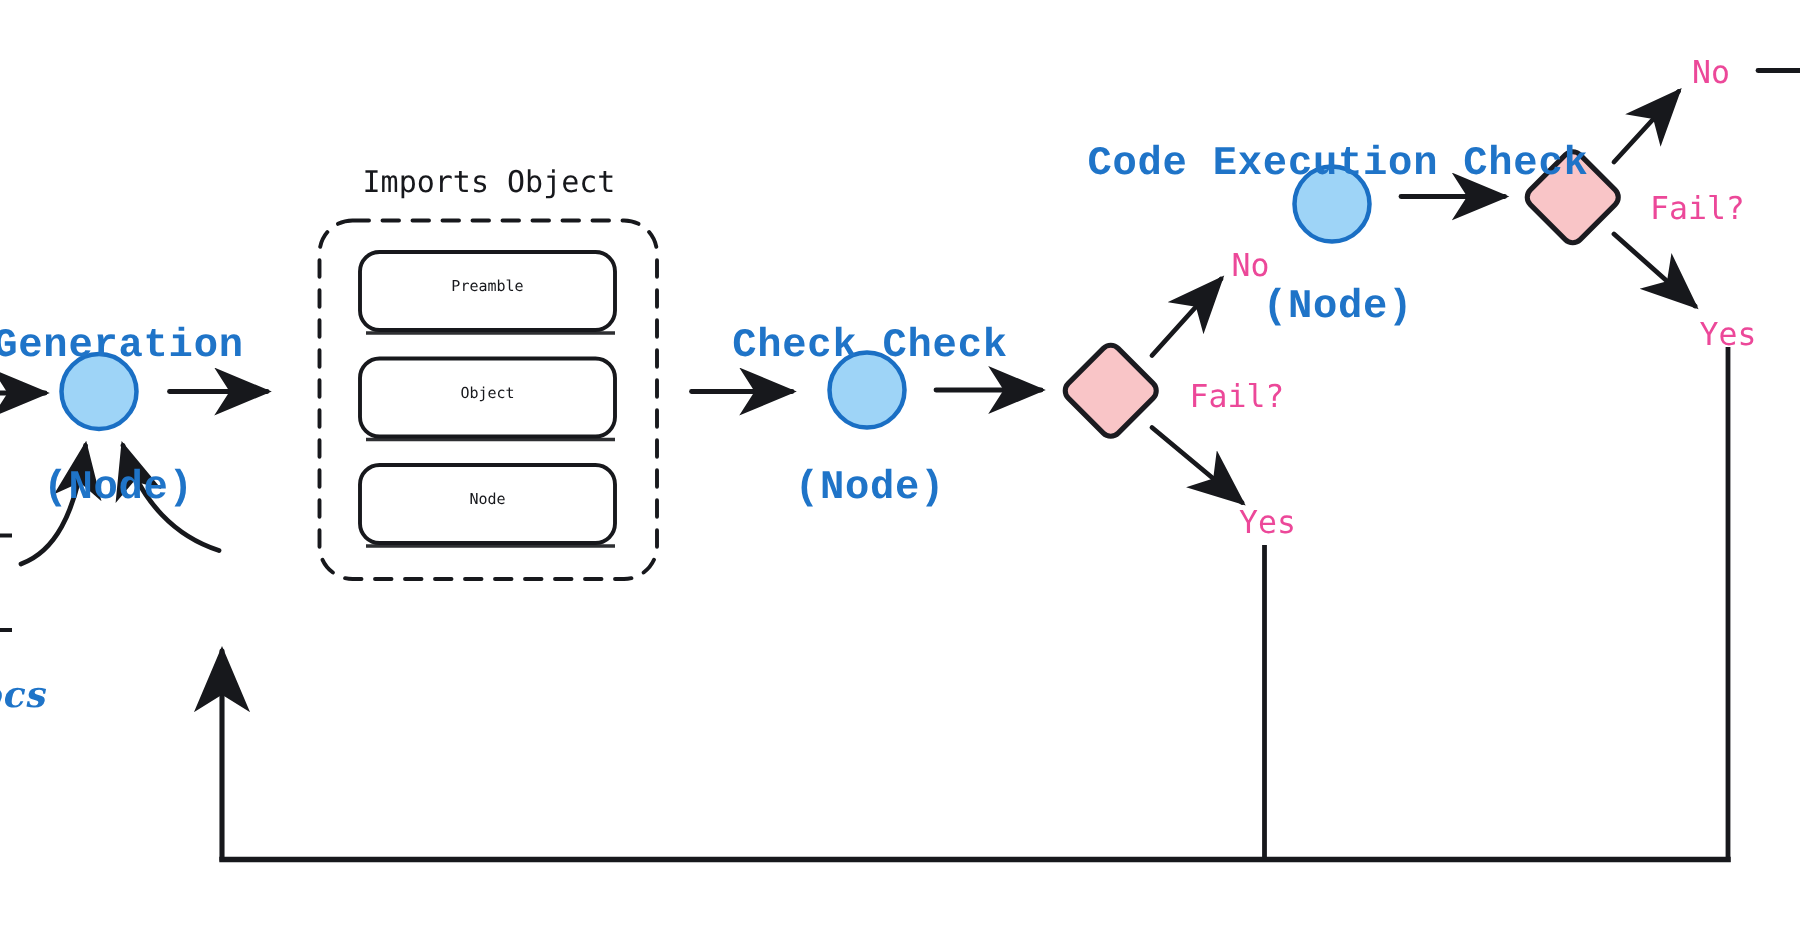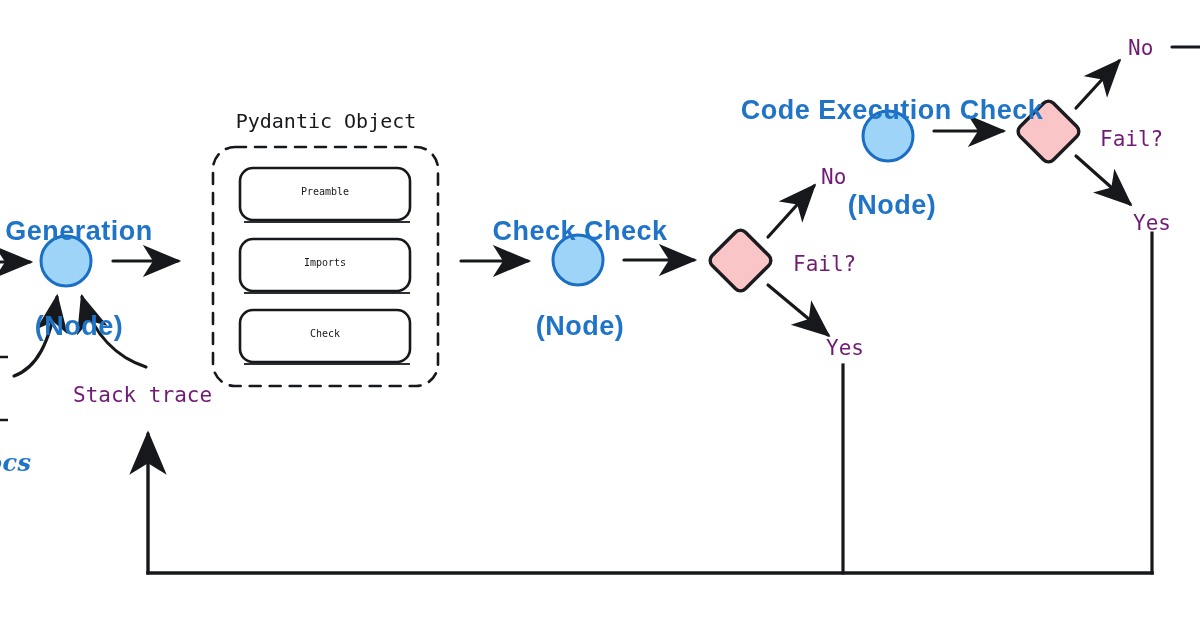--- a/index.html
+++ b/index.html
@@ -22,31 +22,31 @@
     width: 1200px;
     height: 630px;
   }
   .lbl {
     position: absolute;
     white-space: pre;
     line-height: 1.18;
     pointer-events: none;
   }
   .node-title {
-    font-family: Liberation Sans, sans-serif;
+    font-family: Liberation Mono, monospace;
     font-weight: 700;
     font-size: 27px;
     letter-spacing: 0.5px;
     text-align: center;
   }
   .edge-label {
     font-family: "DejaVu Sans Mono", "Liberation Mono", monospace;
     font-weight: 400;
     font-size: 21px;
-    color: #701a75;
+    color: #ec4899;
   }
   .box-label {
     font-family: "DejaVu Sans Mono", "Liberation Mono", monospace;
     font-weight: 400;
     font-size: 10px;
     color: #17181c;
     text-align: center;
   }
   .script-title {
     font-family: "DejaVu Serif", "Liberation Serif", serif;
@@ -183,41 +183,40 @@
       <path d="M148,573 L148,434" fill="none" stroke="#17181c" stroke-width="3.4" stroke-linecap="round" marker-end="url(#ah2)"></path>
     </g>
   </svg>
 
   <div class="lbl node-title" style="left:-26px; top:152px; width:210px; color:#1f74c8;">
     <div>Generation</div>
     <div>(Node)</div>
   </div>
 
 
-  <div class="lbl sub-title" style="left:206px; top:110px; width:240px;">Pydantic Object</div>
+  <div class="lbl sub-title" style="left:206px; top:110px; width:240px;">Imports Object</div>
 
   <div class="lbl box-label" style="left:240px; top:186px; width:170px;">Preamble</div>
-  <div class="lbl box-label" style="left:240px; top:257px; width:170px;">Imports</div>
-  <div class="lbl box-label" style="left:240px; top:328px; width:170px;">Check</div>
+  <div class="lbl box-label" style="left:240px; top:257px; width:170px;">Object</div>
+  <div class="lbl box-label" style="left:240px; top:328px; width:170px;">Node</div>
 
   <div class="lbl node-title" style="left:460px; top:152px; width:240px; color:#1f74c8;">
     <div>Check Check</div>
     <div>(Node)</div>
   </div>
 
   <div class="lbl node-title" style="left:692px; top:31px; width:400px; color:#1f74c8;">
     <div>Code Execution Check</div>
     <div>(Node)</div>
   </div>
 
   <div class="lbl edge-label" style="left:821px; top:165px;">No</div>
   <div class="lbl edge-label" style="left:793px; top:252px;">Fail?</div>
   <div class="lbl edge-label" style="left:826px; top:336px;">Yes</div>
 
   <div class="lbl edge-label" style="left:1128px; top:36px;">No</div>
   <div class="lbl edge-label" style="left:1100px; top:127px;">Fail?</div>
   <div class="lbl edge-label" style="left:1133px; top:211px;">Yes</div>
 
-  <div class="lbl edge-label" style="left:73px; top:383px;">Stack trace</div>
 
   <div class="lbl script-title" style="left:-14px; top:449px; width:60px; color:#1f74c8; font-size:24px; text-align:left;">ocs</div>
 
 </div>
 
 </body></html>

